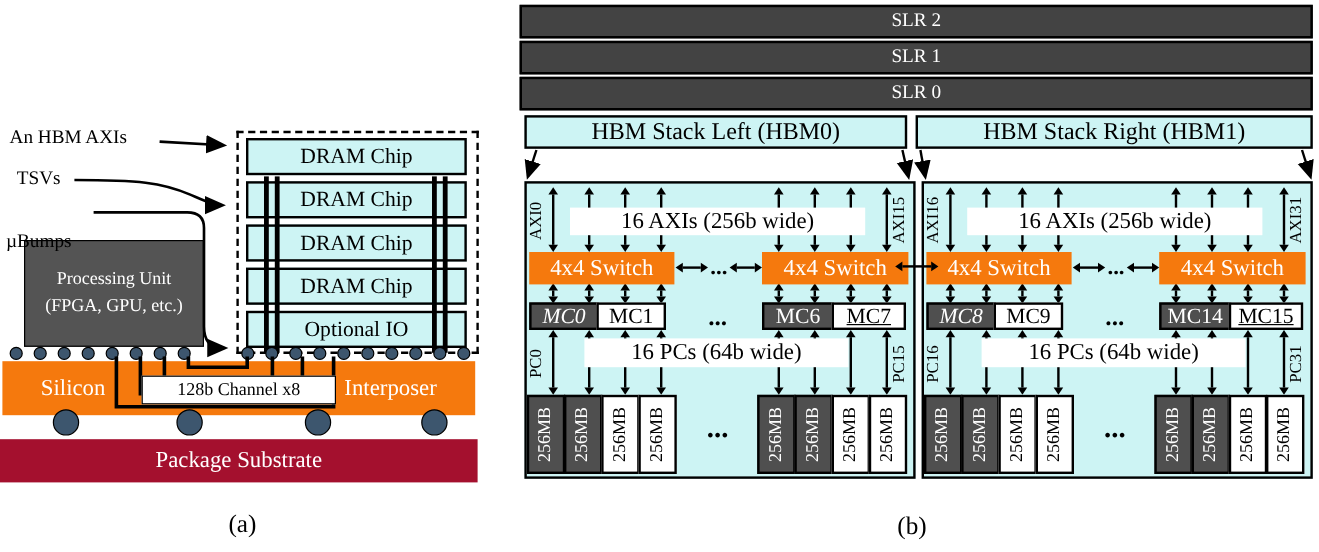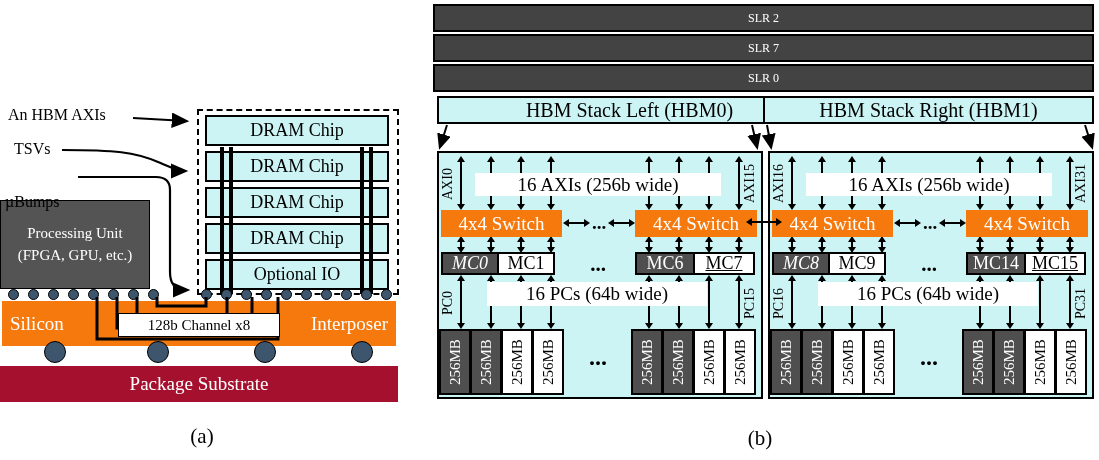--- a/index.html
+++ b/index.html
@@ -4,41 +4,41 @@
 <style>
   html,body{margin:0;padding:0;background:#fff;}
   #stage{position:relative;width:1099px;height:460px;background:#fff;overflow:hidden;
          font-family:"Liberation Serif",serif;color:#000;}
   #stage *{box-sizing:border-box;}
   .abs{position:absolute;}
   .cen{display:flex;align-items:center;justify-content:center;}
 
   
   .callout{position:absolute;font-size:16px;white-space:nowrap;z-index:6;}
-  .pu{position:absolute;left:0;top:200px;width:150px;height:89px;background:#545454;
+  .pu{position:absolute;left:20px;top:200px;width:150px;height:89px;background:#545454;
       border:1px solid #000;color:#fff;font-size:15px;text-align:center;
       display:flex;flex-direction:column;align-items:center;justify-content:center;gap:5px;z-index:2;}
   .dashedbox{position:absolute;left:197px;top:109px;width:202px;height:186px;
       border:2px dashed #000;z-index:1;}
   .layer{position:absolute;left:205px;width:184px;height:31px;background:#CDF4F4;
       border:2px solid #000;font-size:18px;z-index:2;}
   .tsv{position:absolute;width:4px;background:#000;top:147px;height:147px;z-index:3;}
   .bump{position:absolute;border-radius:50%;background:#3D566E;border:1.5px solid #000;z-index:4;}
   .interposer{position:absolute;left:2px;top:301px;width:394px;height:45px;background:#F5790D;
       z-index:1;display:flex;align-items:center;justify-content:space-between;
-      padding:0 8px;color:#fff;font-size:19px;}
+      padding:0 32px;color:#fff;font-size:19px;}
   .chanlabel{position:absolute;left:118px;top:313px;width:162px;height:24px;background:#fff;
       border:1px solid #000;font-size:15px;z-index:6;}
   .substrate{position:absolute;left:0;top:366px;width:398px;height:36px;background:#A4102E;
       color:#fff;font-size:19px;z-index:1;}
   .caption{position:absolute;font-size:21px;text-align:center;width:60px;}
 
   
   .slr{position:absolute;left:433px;width:661px;height:28px;background:#434343;
-      border:2px solid #000;color:#fff;font-size:12px;}
+      border:2px solid #000;color:#fff;font-size:16px;}
   .hbmbar{position:absolute;top:96px;height:28px;background:#CDF4F4;border:2px solid #000;
       font-size:20px;}
   .panel{position:absolute;top:151px;width:326px;height:248px;background:#CDF4F4;
       border:2px solid #000;}
   .rotlab{position:absolute;width:16px;font-size:14px;
       writing-mode:vertical-rl;transform:rotate(180deg);
       display:flex;align-items:center;justify-content:center;z-index:3;}
   .axif{left:1px;top:5px;height:52px;}
   .axil{left:303px;top:5px;height:52px;}
   .pcf{left:1px;top:126px;height:48px;}
@@ -155,24 +155,24 @@
       <div class="bump" style="left: 380.5px; top: 288.5px; width: 11px; height: 11px;"></div>
       <div class="bump" style="left: 44px; top: 341px; width: 22px; height: 22px;"></div>
       <div class="bump" style="left: 147px; top: 341px; width: 22px; height: 22px;"></div>
       <div class="bump" style="left: 254px; top: 341px; width: 22px; height: 22px;"></div>
       <div class="bump" style="left: 351px; top: 341px; width: 22px; height: 22px;"></div>
     </div>
 
   <div id="diagram-b">
 
     <div class="slr cen" style="top:4px;">SLR 2</div>
-    <div class="slr cen" style="top:34px;">SLR 7</div>
+    <div class="slr cen" style="top:34px;">SLR 1</div>
     <div class="slr cen" style="top:64px;">SLR 0</div>
 
-    <div class="hbmbar cen" style="left:437px;width:385px;">HBM Stack Left (HBM0)</div>
+    <div class="hbmbar cen" style="left:437px;width:319px;">HBM Stack Left (HBM0)</div>
     <div class="hbmbar cen" style="left:763px;width:331px;">HBM Stack Right (HBM1)</div>
 
     <svg class="abs" width="1099" height="460" style="left:0;top:0;z-index:4;pointer-events:none;">
       <defs>
         <marker id="arrB" markerWidth="9" markerHeight="8" refX="6.5" refY="3.5" orient="auto">
           <path d="M0,0 L8,3.5 L0,7 z" fill="#000"></path>
         </marker>
       </defs>
       <path d="M447,125 L440,147" stroke="#000" stroke-width="2" fill="none" marker-end="url(#arrB)"></path>
       <path d="M752,125 L757,147" stroke="#000" stroke-width="2" fill="none" marker-end="url(#arrB)"></path>

